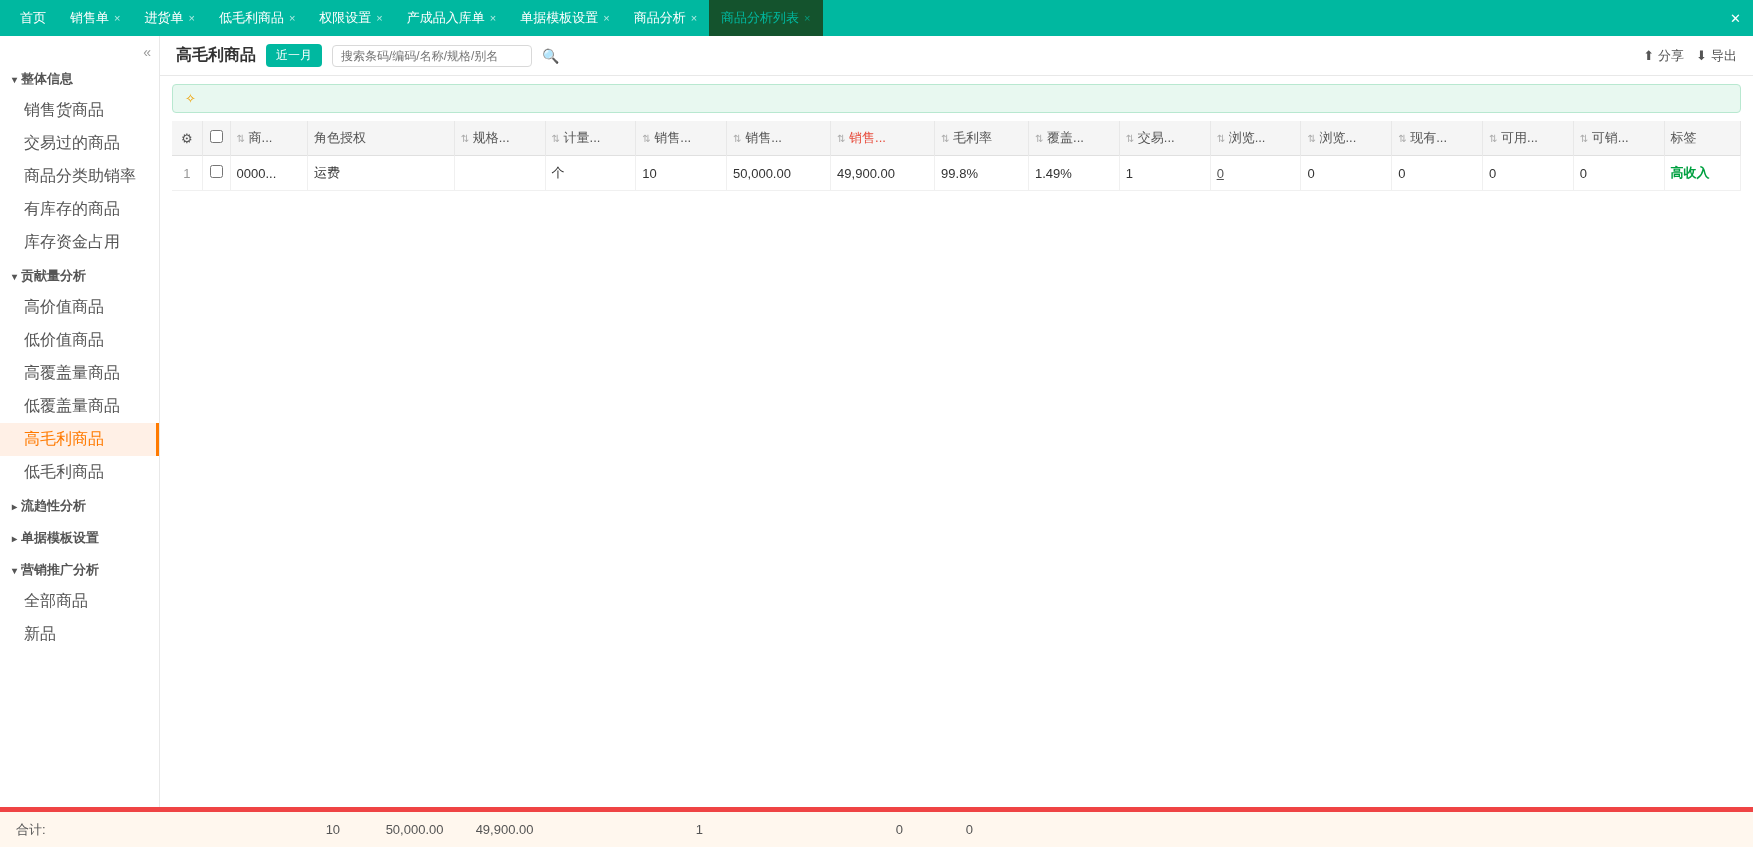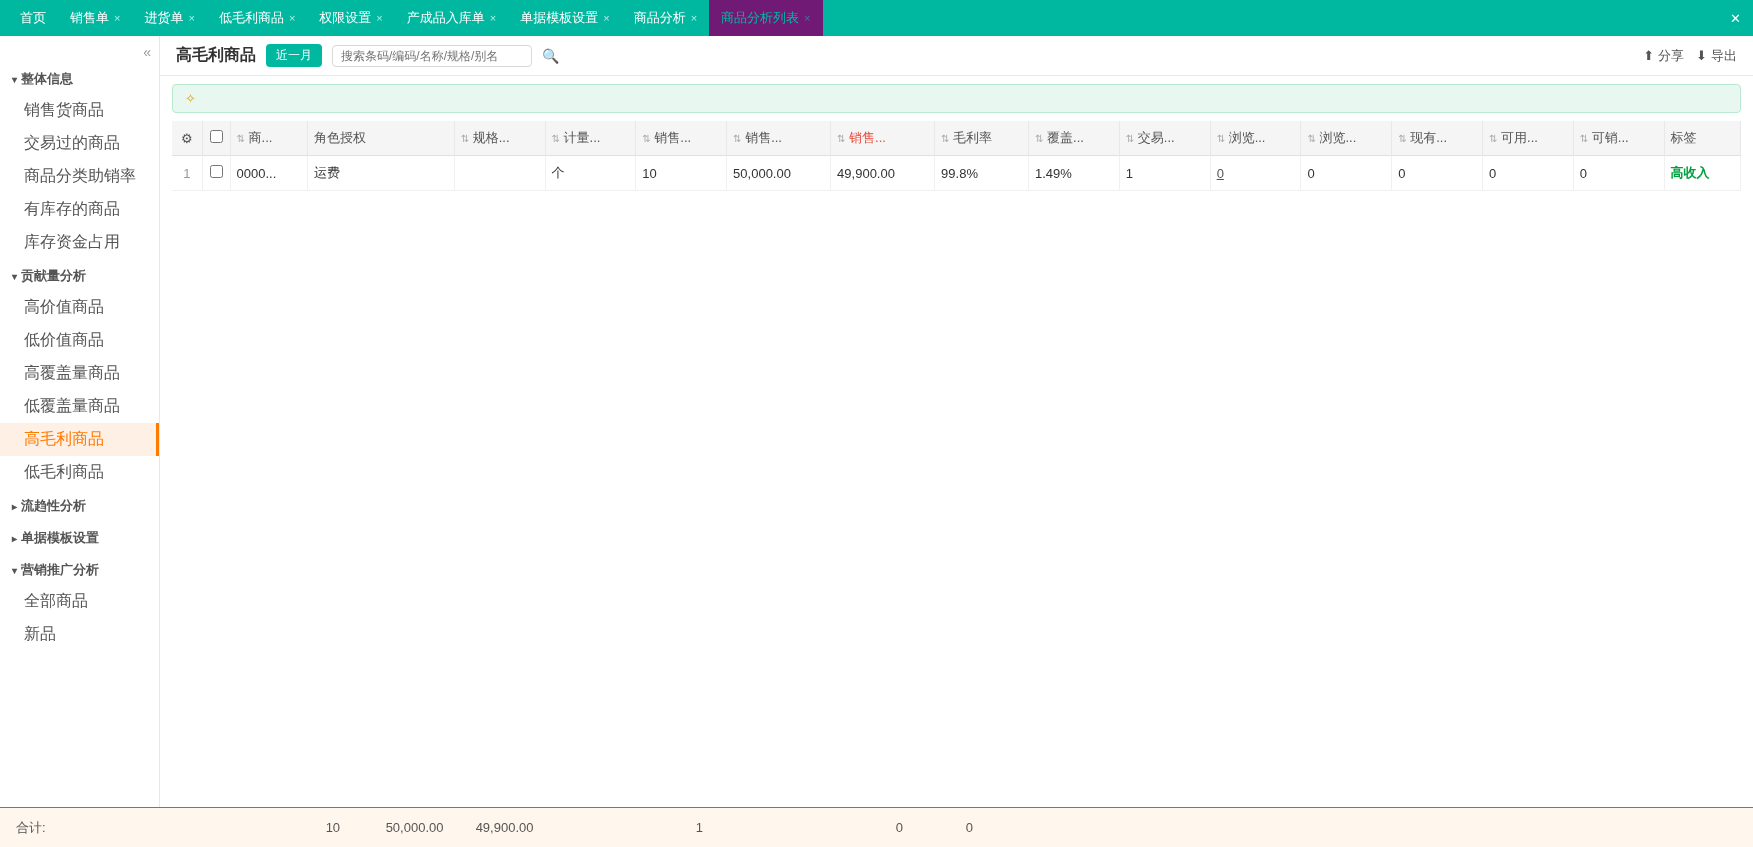--- a/index.html
+++ b/index.html
@@ -19,21 +19,21 @@
       height: 36px;
       display: flex;
       align-items: center;
       cursor: pointer;
       white-space: nowrap;
       font-size: 13px;
       color: white;
       position: relative;
     }
     .top-nav .nav-item.active {
-      background: #701a75;
+      background: #14532d;
       color: #00b8a0;
     }
     .top-nav .nav-item .close-icon {
       margin-left: 5px;
       font-size: 11px;
       opacity: 0.7;
     }
     .top-nav .spacer { flex: 1; }
     .top-nav .window-controls {
       display: flex;
@@ -209,21 +209,21 @@
     .tag-green {
       color: #00a040;
       font-weight: bold;
     }
     .underline { text-decoration: underline; }
 
     
     .footer-bar {
       height: 40px;
       background: #fff7ee;
-      border-top: 1px solid #ef4444;
+      border-top: 5px solid #ef4444;
       display: flex;
       align-items: center;
       padding: 0 16px;
       font-size: 12px;
       color: #555;
       gap: 20px;
     }
   </style>
 </head>
 <body>

